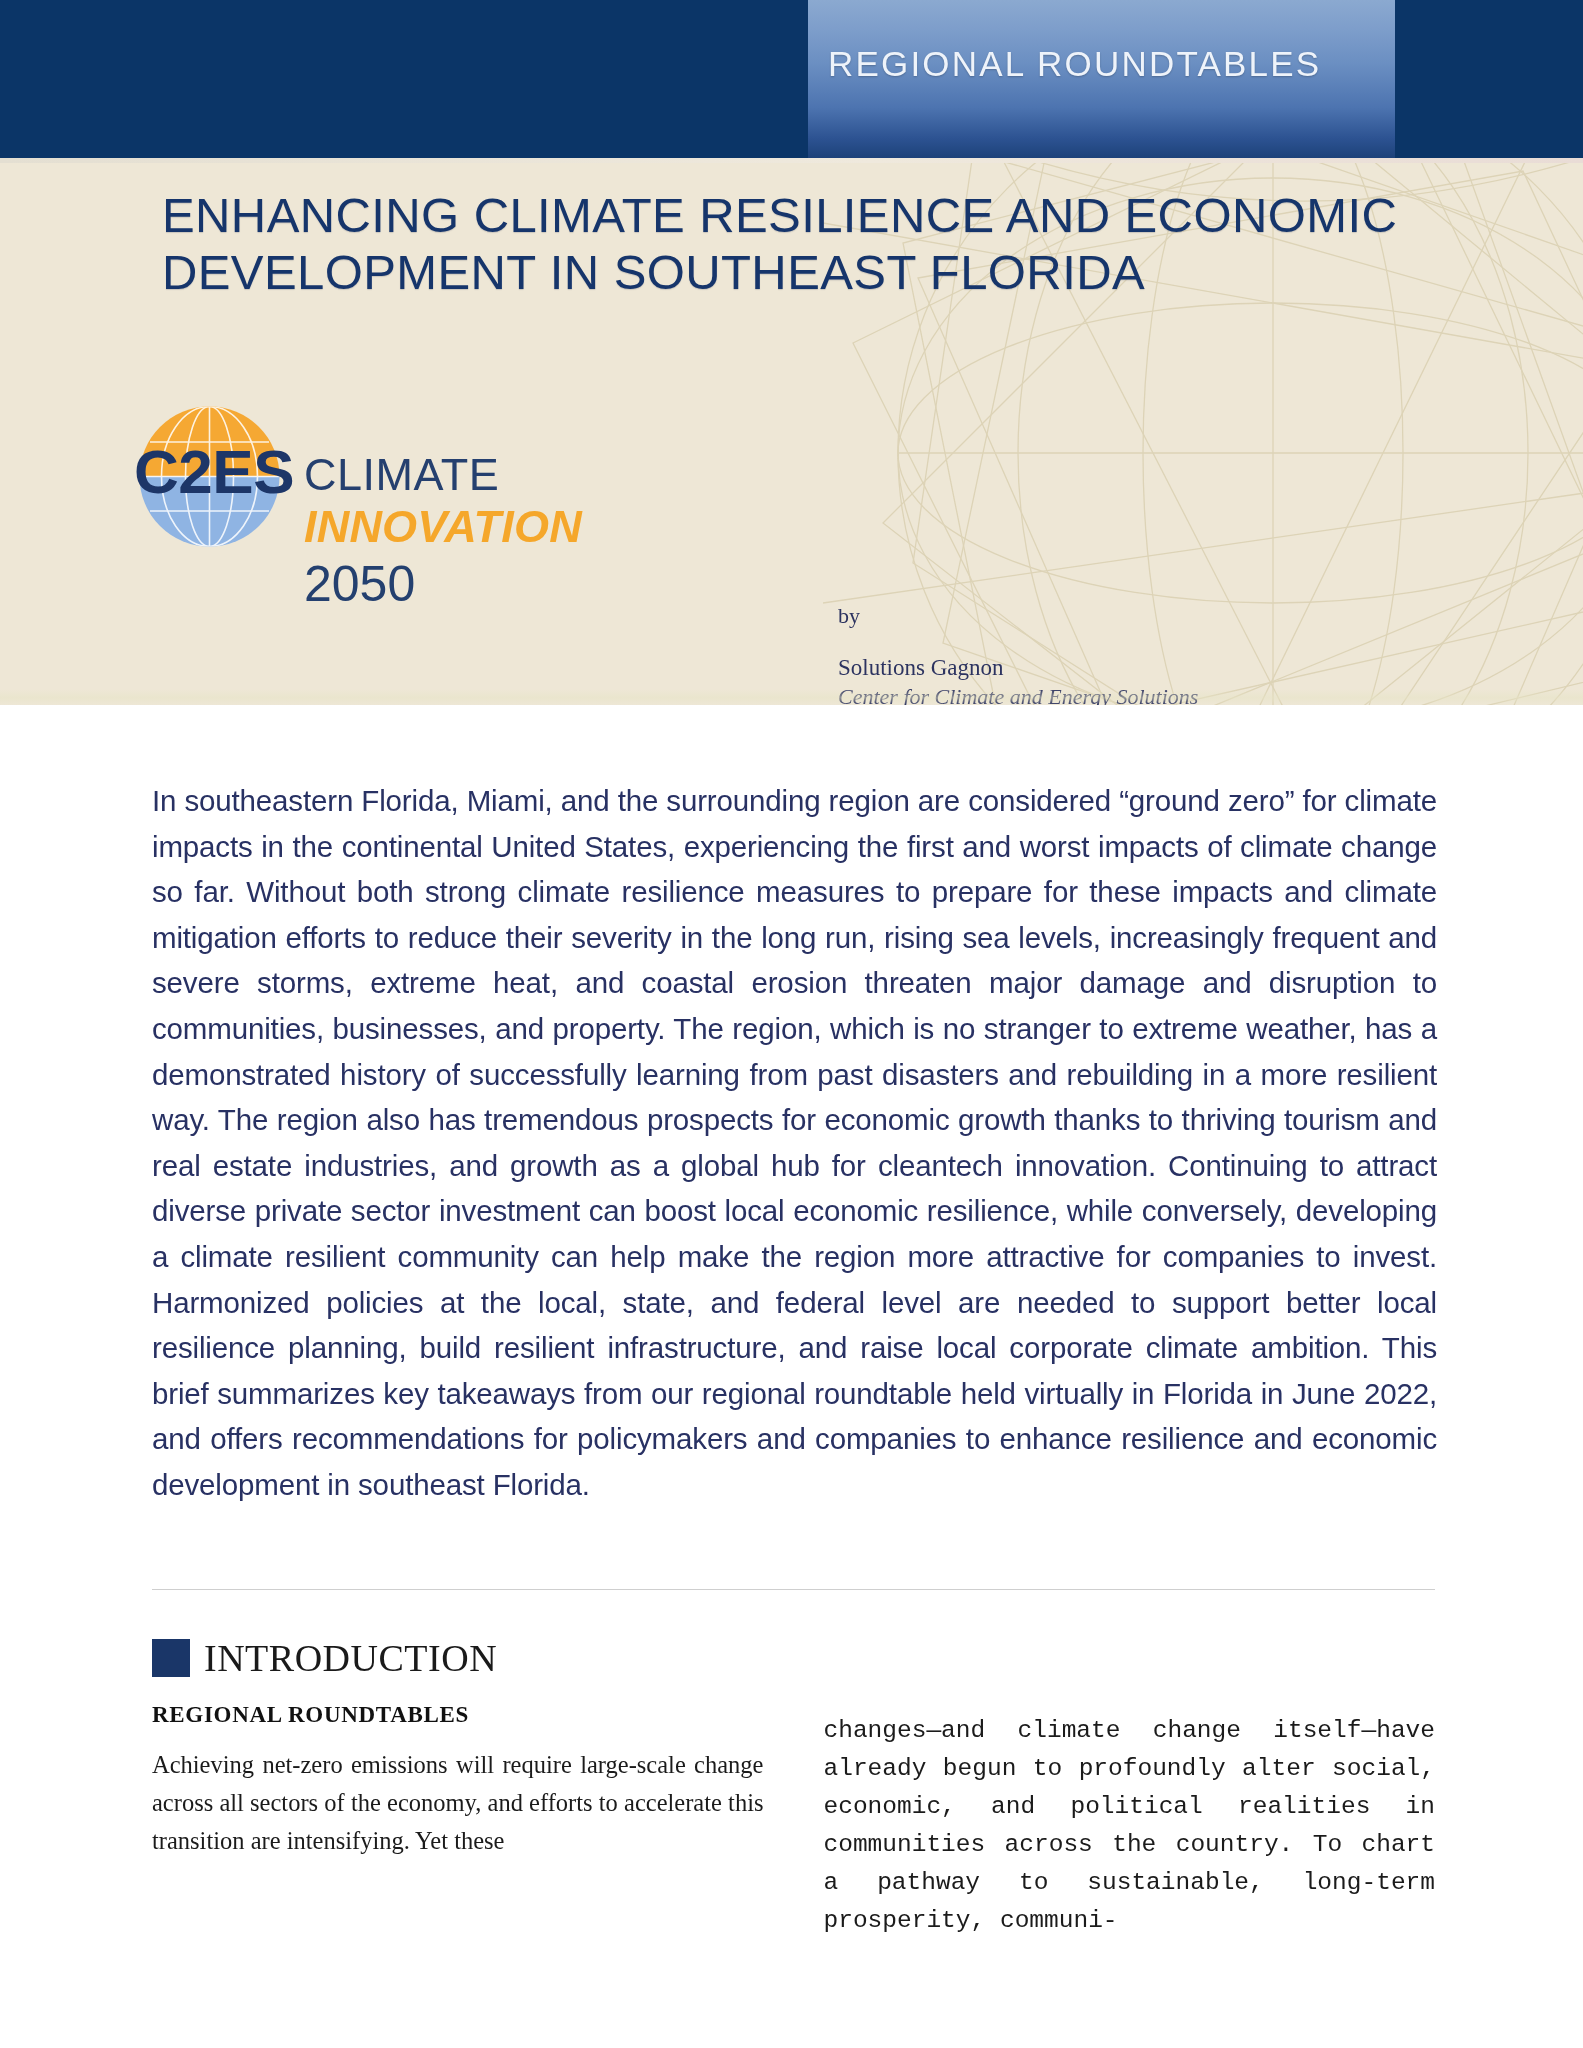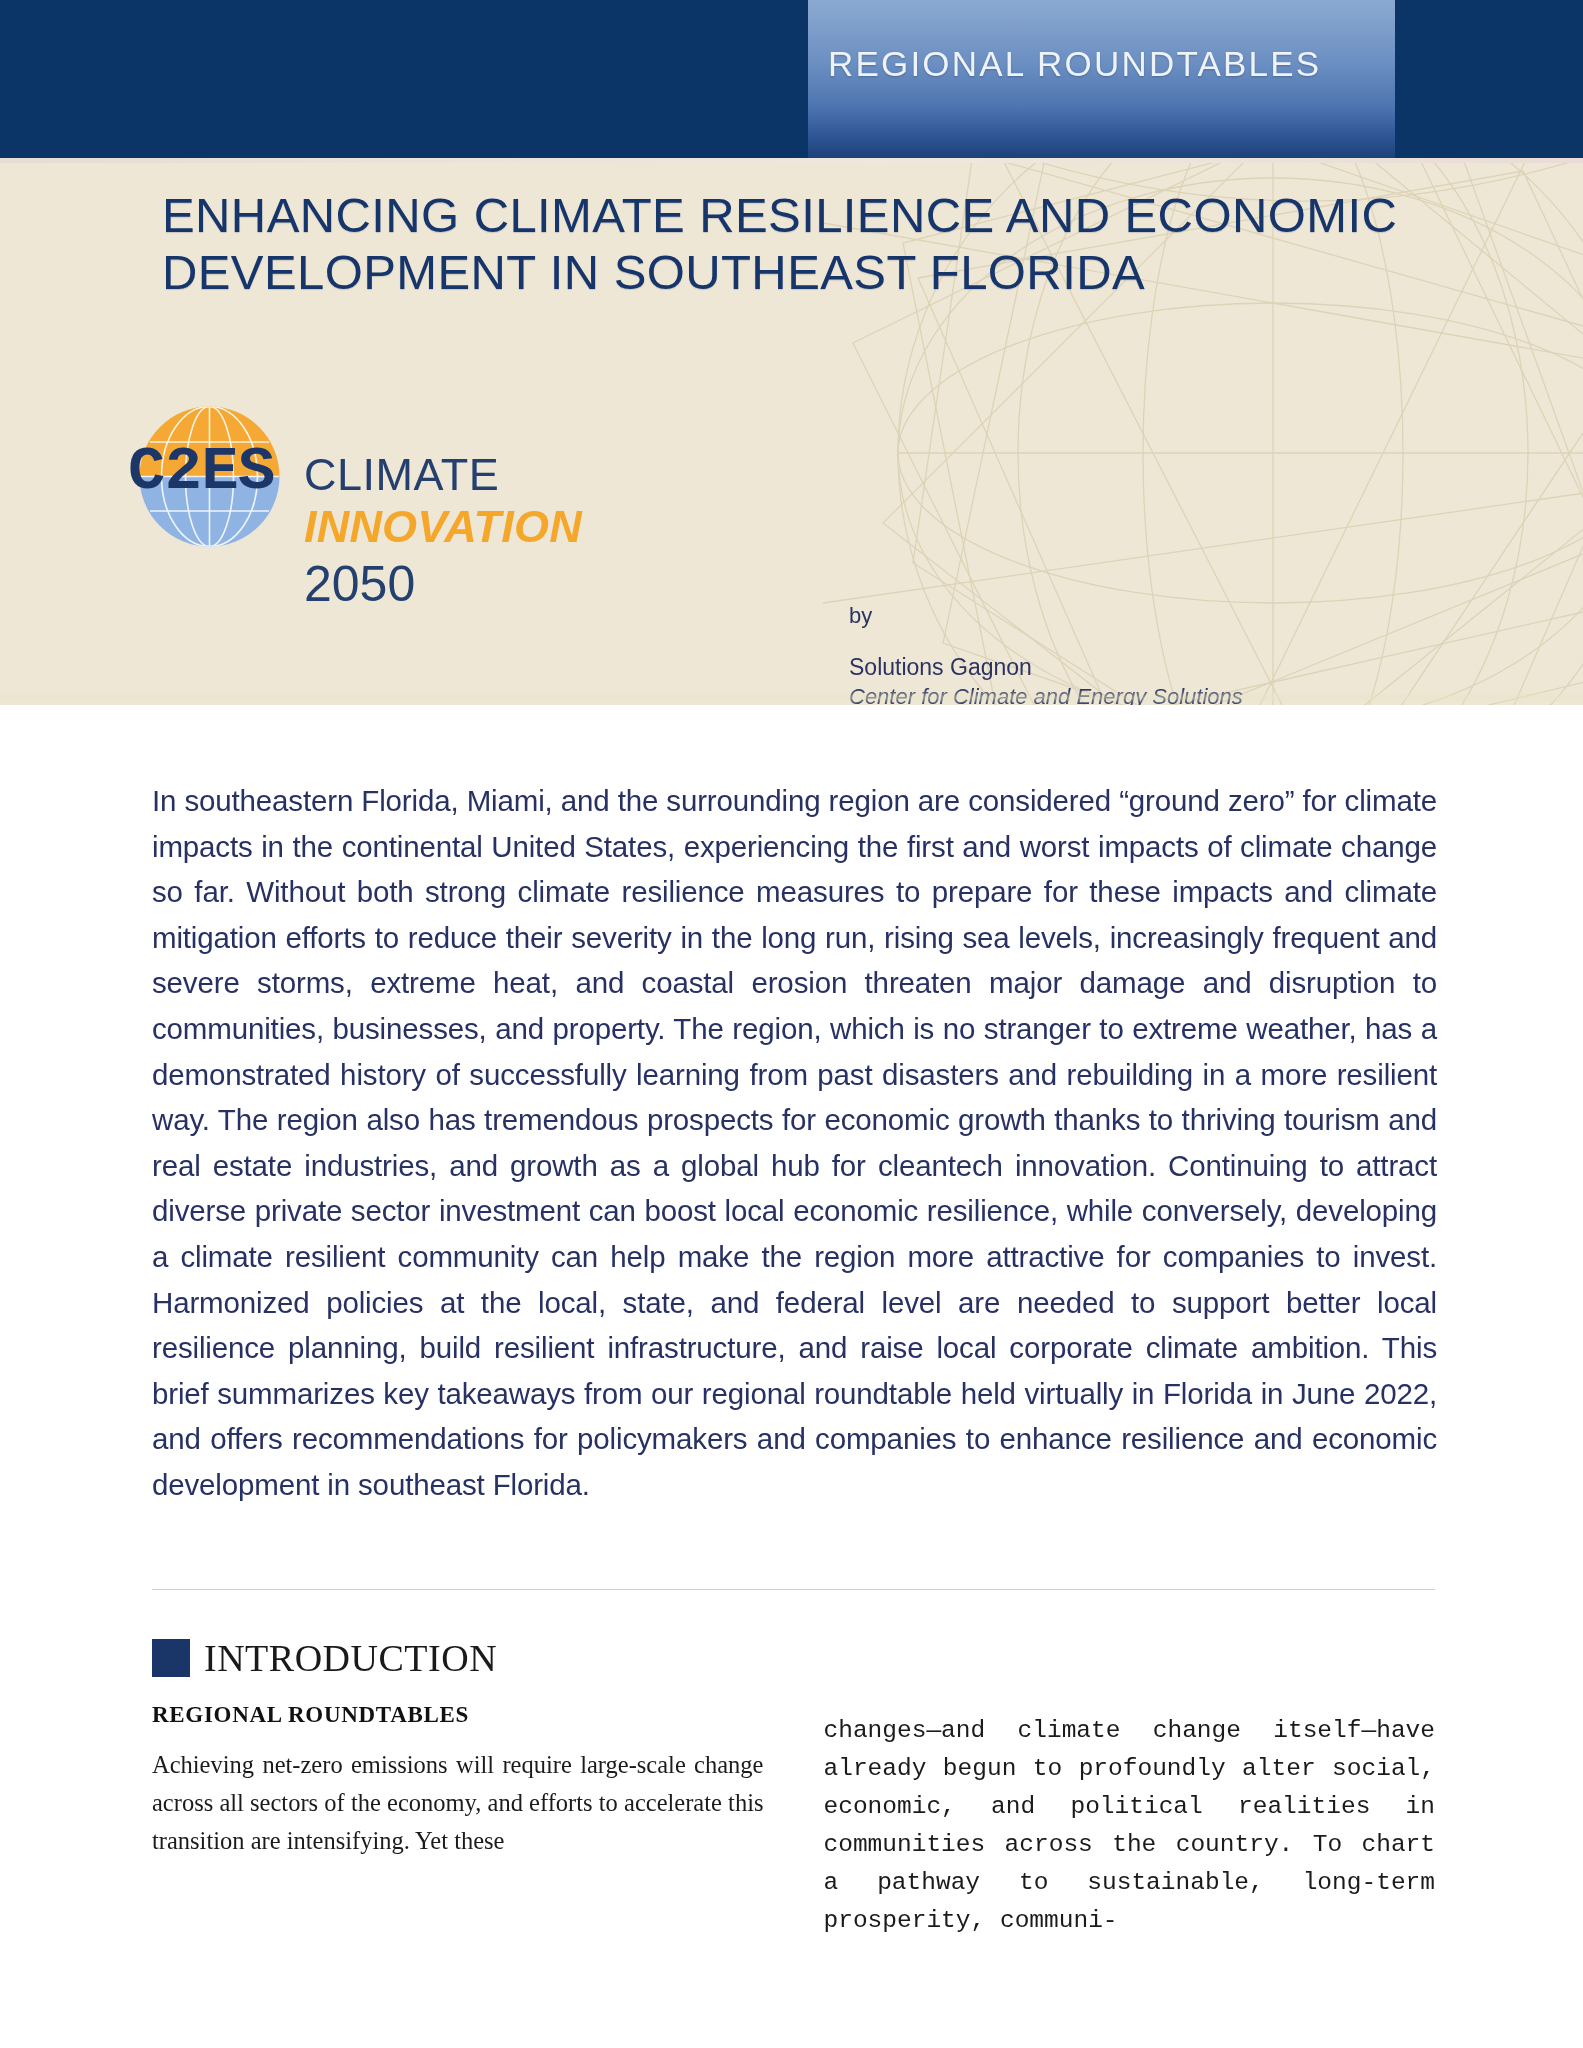--- a/index.html
+++ b/index.html
@@ -112,21 +112,22 @@
     left: 9px;
     top: 1px;
     width: 145px;
     height: 145px;
   }
   .logo-c2es {
     position: absolute;
     left: 0px;
     top: 38px;
     width: 172px;
-    font-family: Liberation Mono, monospace;
+    text-align: center;
+    font-family: Liberation Sans, sans-serif;
     font-size: 62px;
     font-weight: 700;
     letter-spacing: -0.5px;
     color: #1d3668;
     line-height: 1;
   }
   .logo-climate {
     position: absolute;
     left: 176px;
     top: 46px;
@@ -159,22 +160,21 @@
     font-weight: 400;
   }
 
   
   .byline {
     position: absolute;
     left: 838px;
     top: 440px;
     width: 520px;
     color: #2c3360;
-    font-family: Liberation Sans, sans-serif;
-    margin-left: 11px;
+    font-family: Liberation Serif, serif;
   }
   .byline-by {
     font-size: 22px;
     line-height: 1.2;
     margin-bottom: 24px;
   }
   .byline-author {
     font-size: 23px;
     line-height: 1.28;
   }

